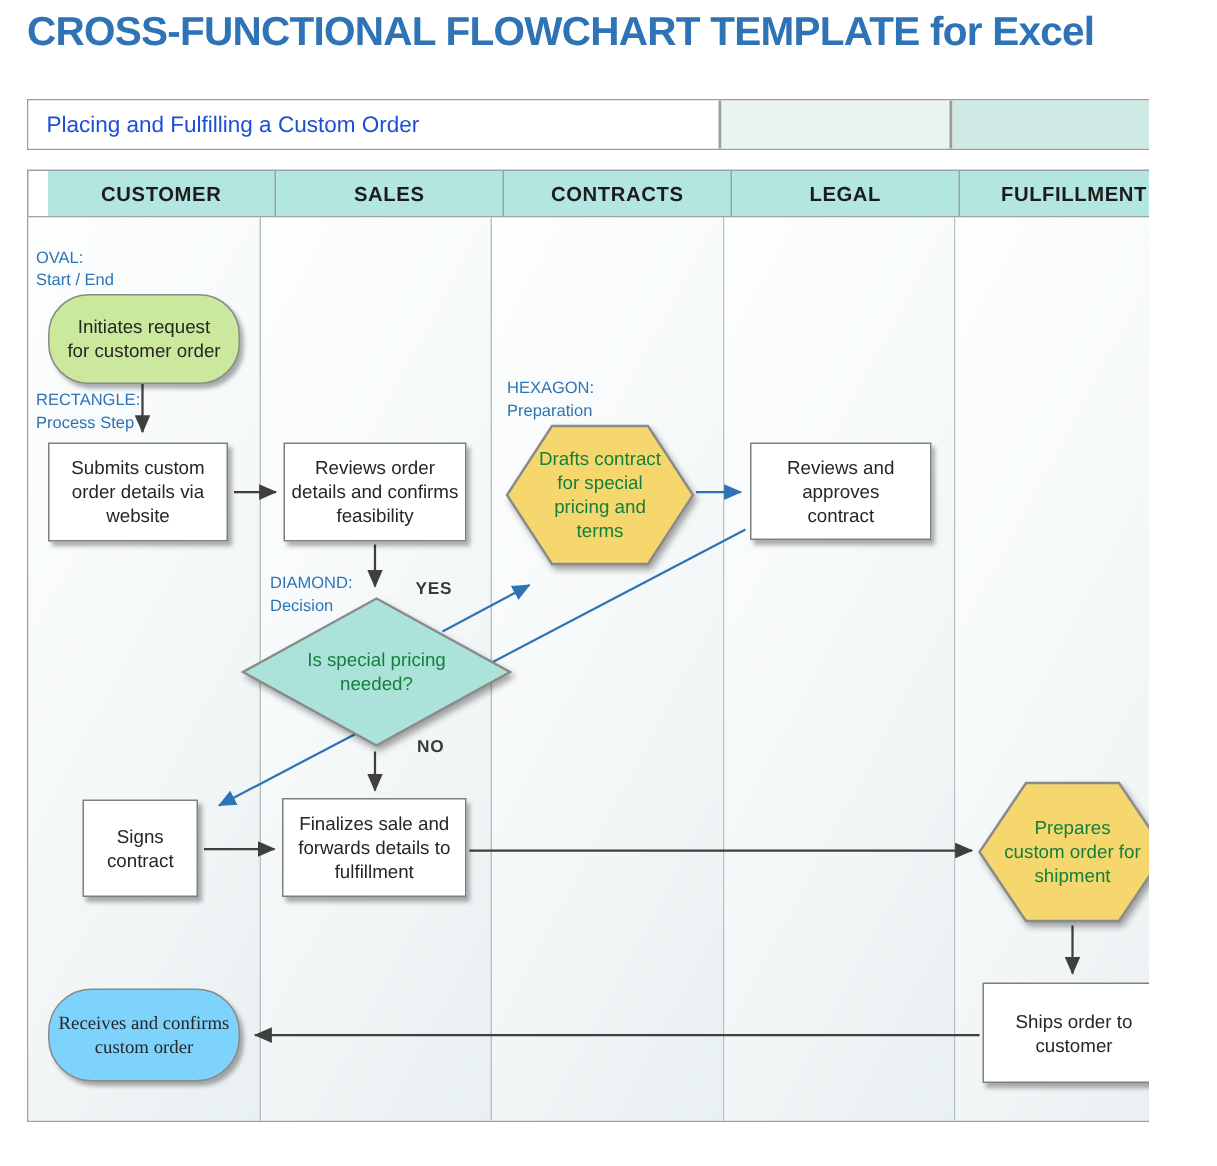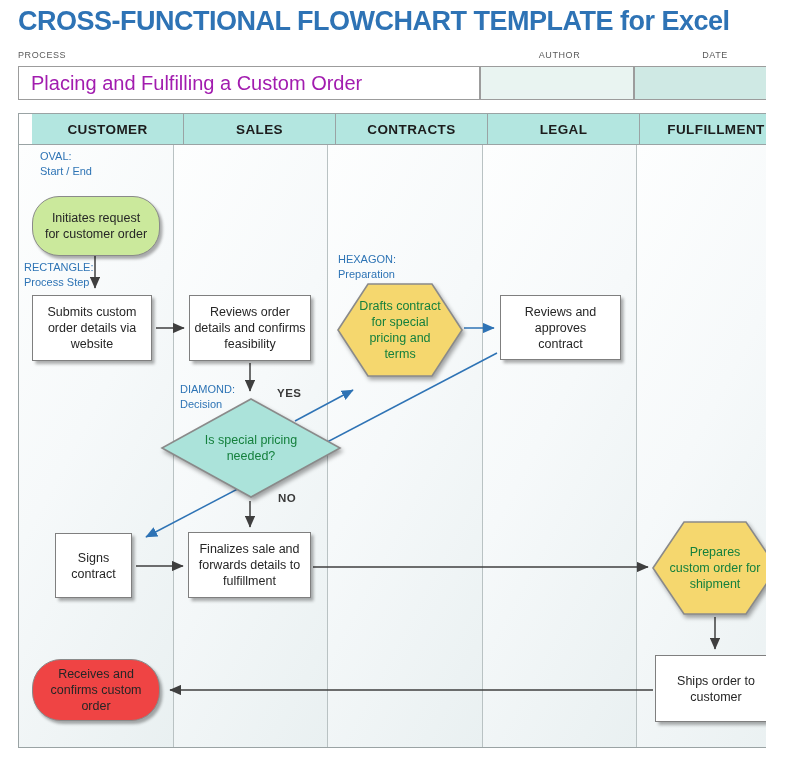--- a/index.html
+++ b/index.html
@@ -15,21 +15,21 @@
   .meta-labels .cell { font-size:9px; color:#5a5a5a; letter-spacing:0.6px; }
   .meta-labels .c1 { width:464px; text-align:left; }
   .meta-labels .c2 { width:155px; text-align:center; }
   .meta-labels .c3 { width:156px; text-align:center; }
 
   
   .meta-fields { position:absolute; left:18px; top:66px; width:775px; height:34px;
                  display:flex; border:1px solid #9c9c9c; background:#fff; }
   .meta-fields .field { height:100%; display:flex; align-items:center; }
   .field-process { width:463px; background:#ffffff; border-right:2px solid #9c9c9c;
-                   font-size:20px; color:#a21caf; padding-left:12px; }
+                   font-size:15px; color:#1d4ed8; padding-left:12px; }
   .field-author  { width:154px; background:#e9f4f1; border-right:2px solid #9c9c9c; }
   .field-date    { width:157px; background:#cfe9e4; }
 
   
   .swim { position:absolute; left:18px; top:113px; width:775px; height:635px;
           border:1px solid #9aa3a4; }
   .swim-header { display:flex; height:31px; border-bottom:1px solid #9aa3a4;padding-left:13px; }
   .swim-header .hcell { width:155px; background:#b3e6e0; display:flex; align-items:center;
           justify-content:center; font-size:13.5px; font-weight:600; color:#1c1c1c;
           letter-spacing:0.4px; border-right:1px solid #9aa3a4; }
@@ -47,45 +47,40 @@
   .conn-black { stroke:#3f3f3f; stroke-width:1.5; }
   .conn-blue  { stroke:#2e73b5; stroke-width:1.5; }
 
   
   .node { position:absolute; display:flex; align-items:center; justify-content:center;
           text-align:center; font-size:12.5px; line-height:1.28; color:#262626;
           box-shadow:2.5px 3px 3px rgba(0,0,0,0.32); }
   .rect { background:#ffffff; border:1px solid #7f7f7f; }
   .oval { border:1.6px solid #8a8a8a; }
   .oval-start { background:#cbe99c; border-radius:27px; }
-  .oval-end   { background:#ef4444; border-radius:29px; }
+  .oval-end   { background:#7dd3fc; border-radius:29px;font-family:Liberation Serif, serif; }
 
   
   .node-text { position:absolute; display:flex; align-items:center; justify-content:center;
                text-align:center; font-size:12.5px; line-height:1.28; color:#15803d; }
 
   
   .legend { position:absolute; font-size:11px; line-height:1.35; color:#2e74b5; }
 
   
   .branch { position:absolute; font-size:11.5px; font-weight:bold; color:#3a3a3a;
             letter-spacing:0.5px; }
 </style>
 </head>
 <body>
 
 <div class="page">
 
   <div class="title">CROSS-FUNCTIONAL FLOWCHART TEMPLATE for Excel</div>
 
-  <div class="meta-labels">
-    <div class="cell c1">PROCESS</div>
-    <div class="cell c2">AUTHOR</div>
-    <div class="cell c3">DATE</div>
-  </div>
 
   <div class="meta-fields">
     <div class="field field-process">Placing and Fulfilling a Custom Order</div>
     <div class="field field-author"></div>
     <div class="field field-date"></div>
   </div>
 
   <div class="swim">
     <div class="swim-header">
       <div class="hcell">CUSTOMER</div>
@@ -124,21 +119,21 @@
 
     <line class="conn-blue" x1="295" y1="421" x2="353" y2="390" marker-end="url(#arr-blue)"></line>
     <line class="conn-blue" x1="464" y1="328" x2="494" y2="328" marker-end="url(#arr-blue)"></line>
     <line class="conn-blue" x1="497" y1="353" x2="146" y2="537" marker-end="url(#arr-blue)"></line>
 
     <polygon class="poly hex" points="338,330 368,284 432,284 462,330 432,376 368,376"></polygon>
     <polygon class="poly hex" points="653,568 684,522 746,522 777,568 746,614 684,614"></polygon>
     <polygon class="poly dia" points="251,399 340,448 251,497 162,448"></polygon>
   </svg>
 
-  <div class="legend" style="left:24px; top:149px;margin-left:16px;">
+  <div class="legend" style="left:24px; top:165px;">
     <div>OVAL:</div>
     <div>Start / End</div>
   </div>
   <div class="legend" style="left:24px; top:260px;">
     <div>RECTANGLE:</div>
     <div>Process Step</div>
   </div>
   <div class="legend" style="left:338px; top:252px;">
     <div>HEXAGON:</div>
     <div>Preparation</div>

